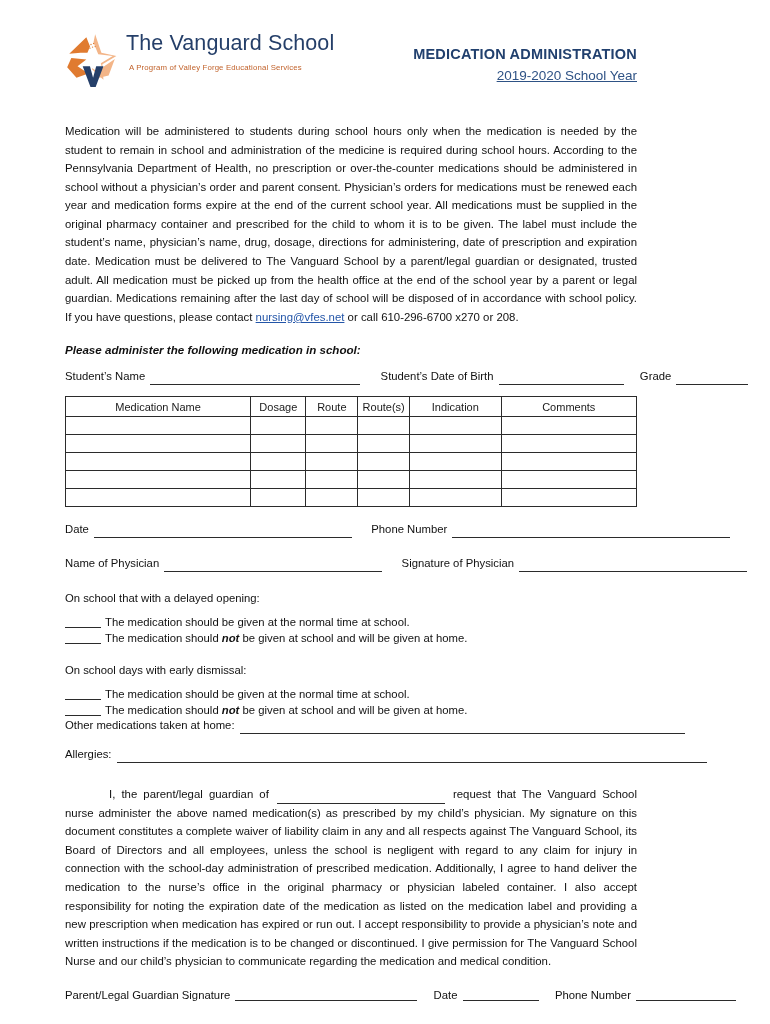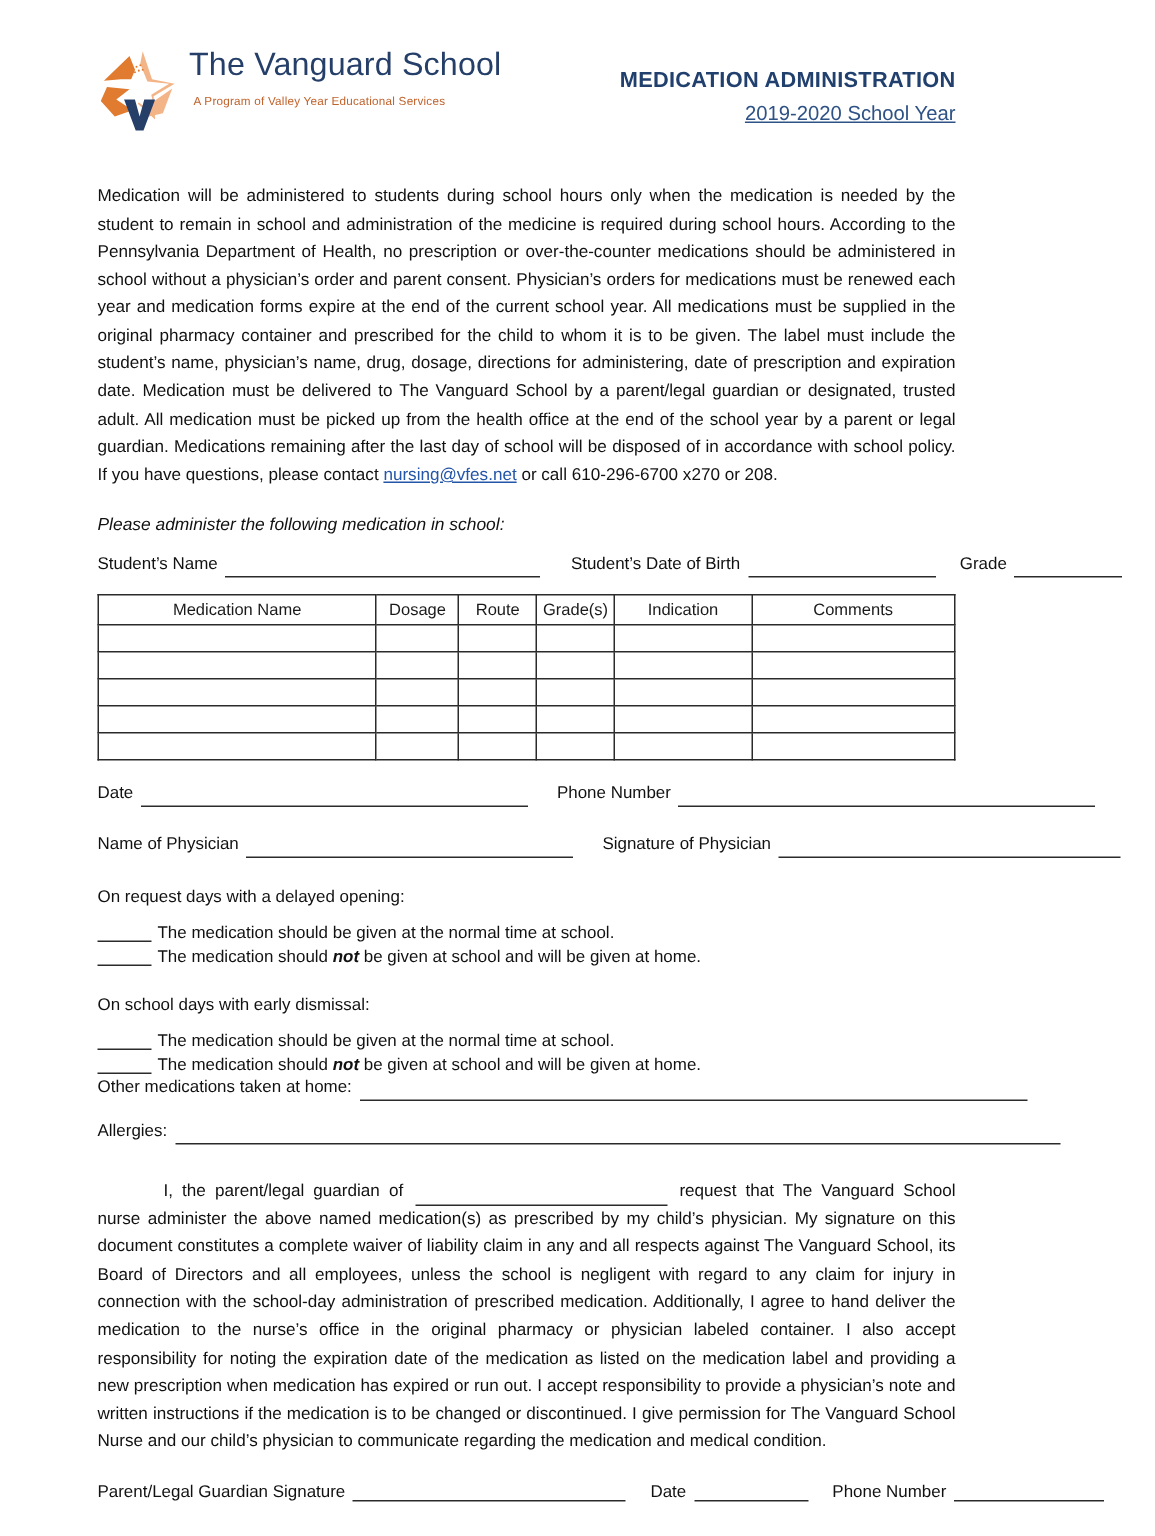--- a/index.html
+++ b/index.html
@@ -95,20 +95,21 @@
   }
   .intro a.maillink {
     color: #2355A8;
     text-decoration: underline;
   }
   .instruction {
     margin-top: 17px;
     font-size: 11.6px;
     font-style: italic;
     color: #111;
+    font-weight: bold;
   }
 
   
   .field-row {
     font-size: 11.3px;
     color: #111;
     margin-top: 12px;
     white-space: nowrap;
     line-height: 1.5;
     text-align: right;
@@ -212,21 +213,21 @@
         <circle cx="50" cy="28" r="1.3" fill="#E07B30"></circle>
         <circle cx="55" cy="26" r="1.3" fill="#E07B30"></circle>
         <circle cx="53" cy="33" r="1.3" fill="#E07B30"></circle>
         <circle cx="58" cy="32" r="1.3" fill="#E07B30"></circle>
         <circle cx="48" cy="35" r="1.3" fill="#E07B30"></circle>
 
         <path d="M34 70 L48 70 L54 92 L60 70 L74 70 L59 110 L49 110 Z" fill="#253F69"></path>
       </svg>
       <div class="brand-text">
         <div class="school-name">The Vanguard School</div>
-        <div class="tagline">A Program of Valley Year Educational Services</div>
+        <div class="tagline">A Program of Valley Forge Educational Services</div>
       </div>
     </div>
 
     <div class="doc-title-wrap">
       <div class="doc-title">MEDICATION ADMINISTRATION</div>
       <div class="doc-subtitle">2019-2020 School Year</div>
     </div>
   </div>
 
   <p class="intro"><span>Medication will be administered to students during school hours only when the medication is needed by the student to remain in school and administration of the medicine is required during school hours. According to the Pennsylvania Department of Health, no prescription or over-the-counter medications should be administered in school without a physician’s order and parent consent. Physician’s orders for medications must be renewed each year and medication forms expire at the end of the current school year. All medications must be supplied in the original pharmacy container and prescribed for the child to whom it is to be given. The label must include the student’s name, physician’s name, drug, dosage, directions for administering, date of prescription and expiration date. Medication must be delivered to The Vanguard School by a parent/legal guardian or designated, trusted adult. All medication must be picked up from the health office at the end of the school year by a parent or legal guardian. Medications remaining after the last day of school will be disposed of in accordance with school policy. If you have questions, please contact </span><a class="maillink" href="#">nursing@vfes.net</a><span> or call 610-296-6700 x270 or 208.</span></p>
@@ -243,21 +244,21 @@
     <span>Grade</span>
     <span class="rule" style="width:72px"></span>
   </div>
 
   <table class="med-table">
     <thead>
       <tr>
         <th class="col-med">Medication Name</th>
         <th class="col-dos">Dosage</th>
         <th class="col-route">Route</th>
-        <th class="col-time">Grade(s)</th>
+        <th class="col-time">Route(s)</th>
         <th class="col-ind">Indication</th>
         <th class="col-com">Comments</th>
       </tr>
     </thead>
     <tbody>
       <tr>
         <td></td>
         <td></td>
         <td></td>
         <td></td>
@@ -308,21 +309,21 @@
   </div>
 
   <div class="field-row" style="margin-top:17px">
     <span>Name of Physician</span>
     <span class="rule" style="width:218px"></span>
     <span style="display:inline-block;width:11px"></span>
     <span>Signature of Physician</span>
     <span class="rule" style="width:228px"></span>
   </div>
 
-  <div class="sec-heading">On request days with a delayed opening:</div>
+  <div class="sec-heading">On school that with a delayed opening:</div>
 
   <div class="opt-line" style="margin-top:12px">
     <span class="blank-short"></span><span>The medication should be given at the normal time at school.</span>
   </div>
   <div class="opt-line tight">
     <span class="blank-short"></span><span>The medication should </span><b class="notbold">not</b><span> be given at school and will be given at home.</span>
   </div>
 
   <div class="sec-heading">On school days with early dismissal:</div>
 

